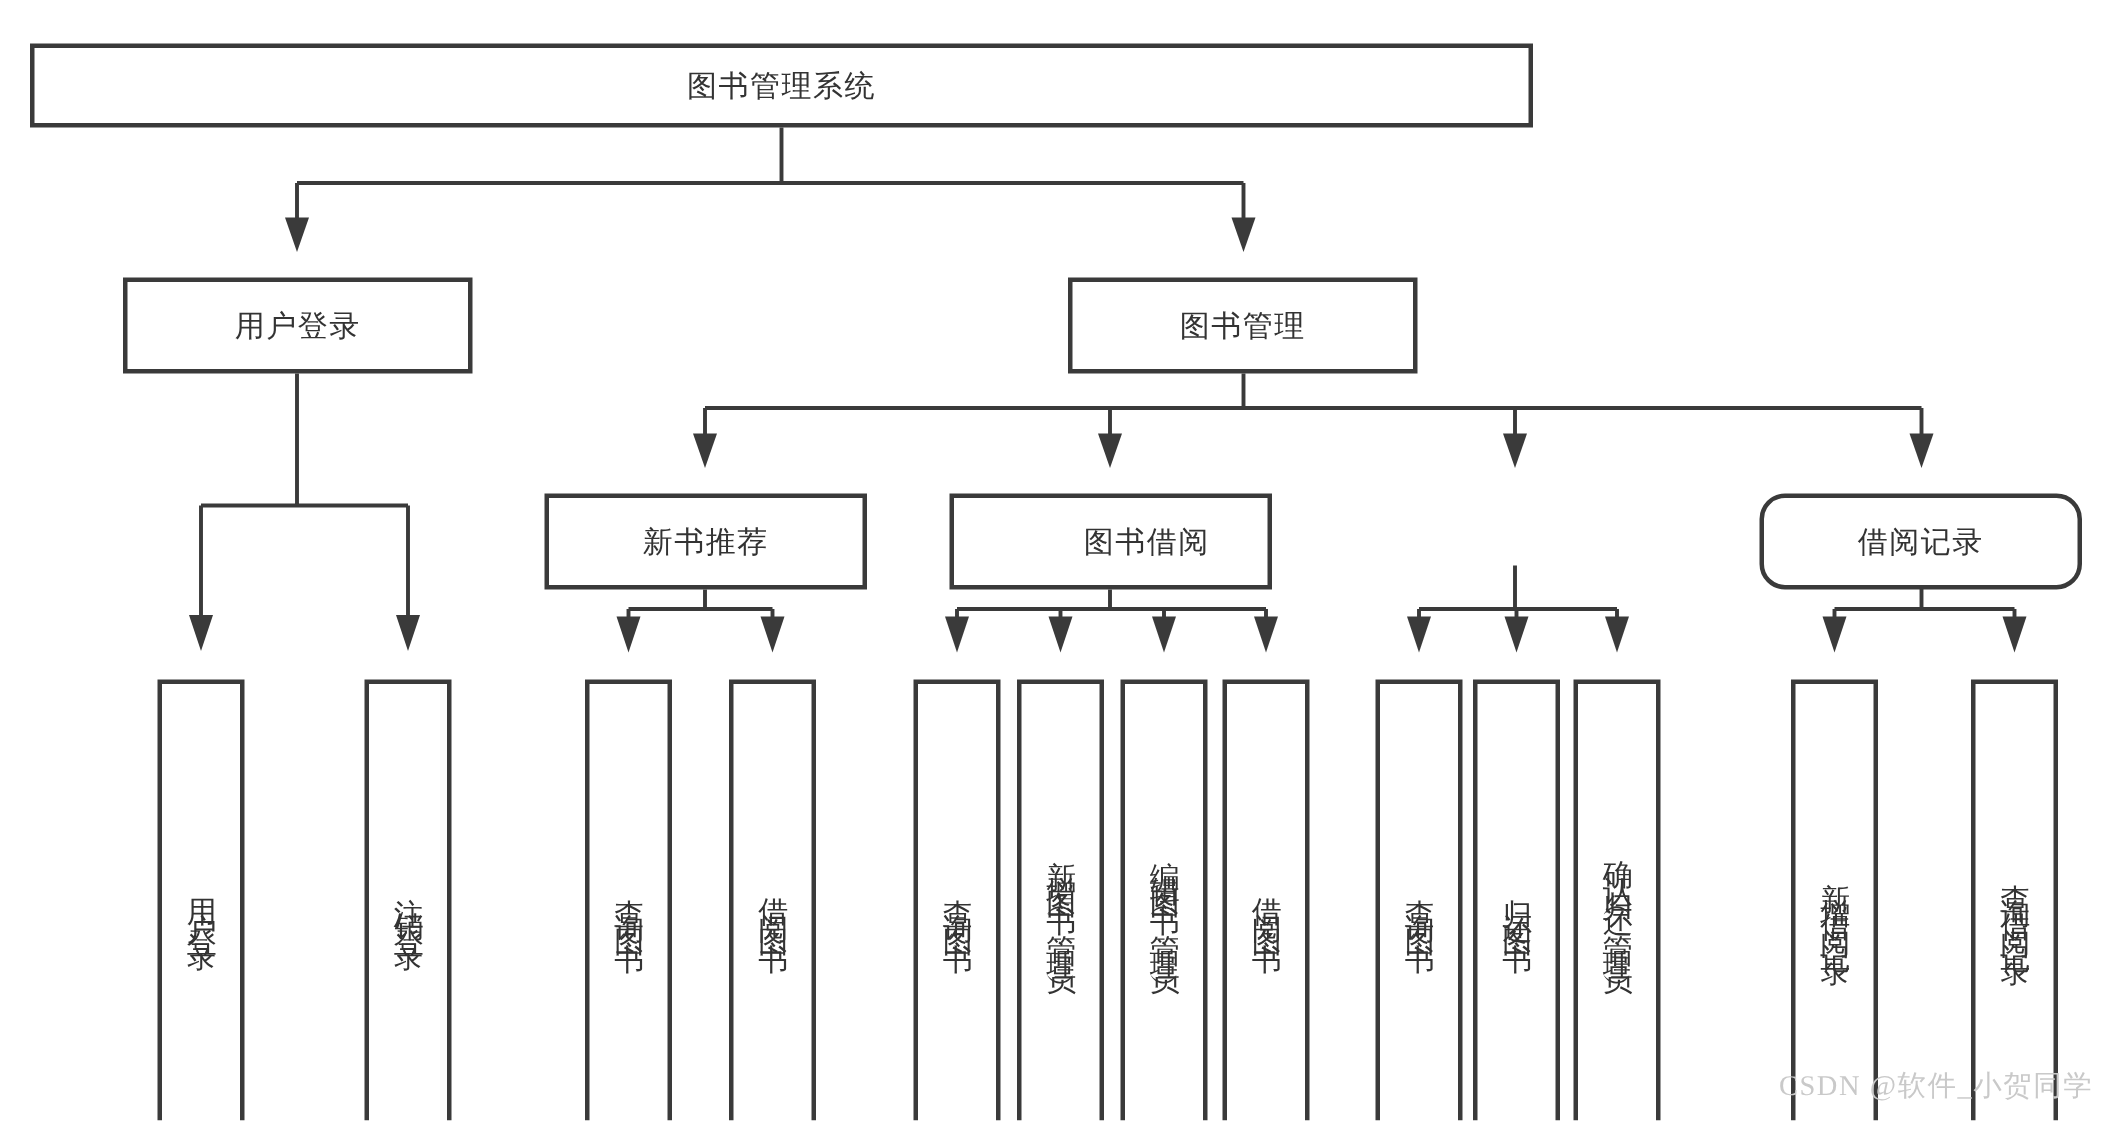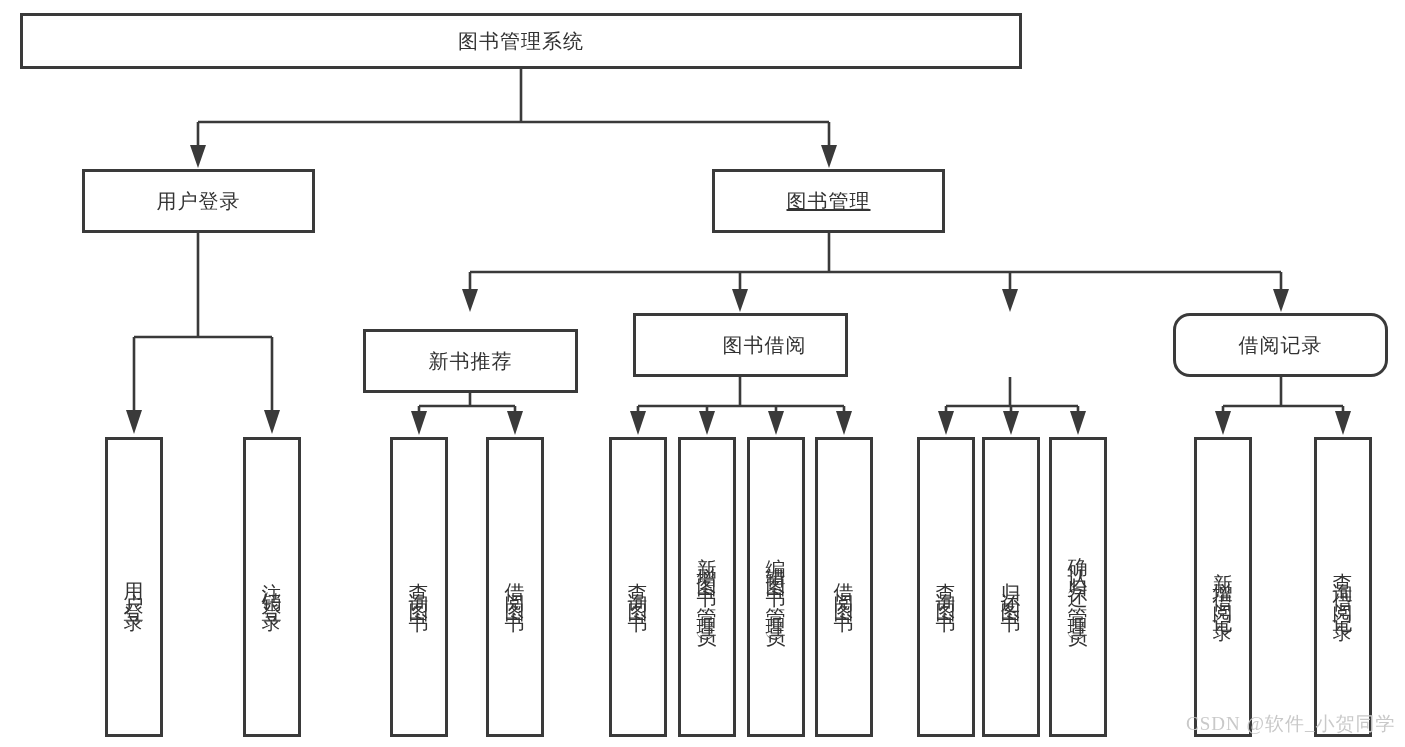--- a/index.html
+++ b/index.html
@@ -27,20 +27,21 @@
     position: absolute;
     box-sizing: border-box;
     border: 3px solid #3a3a3a;
     background: #ffffff;
     display: flex;
     align-items: center;
     justify-content: center;
     font-size: 20px;
     letter-spacing: 1px;
     color: #333333;
+    margin-top: 16px;
   }
   .hbox {  }
   .vbox {  }
   .vtext {
     writing-mode: vertical-rl;
     text-orientation: mixed;
     letter-spacing: 10px;
     line-height: 1;
     font-size: 20px;
     white-space: nowrap;
@@ -97,25 +98,25 @@
     <polygon points="1335,411 1351,411 1343,435" fill="#3a3a3a" stroke="none"></polygon>
   </svg>
 
   <div class="box hbox" style="left:20px; top:13px; width:1002px; height:56px;">
     <span>图书管理系统</span>
   </div>
 
   <div class="box hbox" style="left:82px; top:169px; width:233px; height:64px;">
     <span>用户登录</span>
   </div>
-  <div class="box hbox" style="left:712px; top:169px; width:233px; height:64px;text-decoration:underline;">
+  <div class="box hbox" style="left:712px; top:169px; width:233px; height:64px;">
     <span>图书管理</span>
   </div>
 
-  <div class="box hbox" style="left:363px; top:329px; width:215px; height:64px;">
+  <div class="box hbox" style="left:363px; top:313px; width:215px; height:64px;">
     <span>新书推荐</span>
   </div>
   <div class="box hbox" style="left:633px; top:313px; width:215px; height:64px;padding-left:48px;">
     <span>图书借阅</span>
   </div>
   <div class="box hbox" style="left:1173px; top:313px; width:215px; height:64px;border-radius:17px;">
     <span>借阅记录</span>
   </div>
 
   <div class="box vbox" style="left:105px; top:437px; width:58px; height:300px;">

